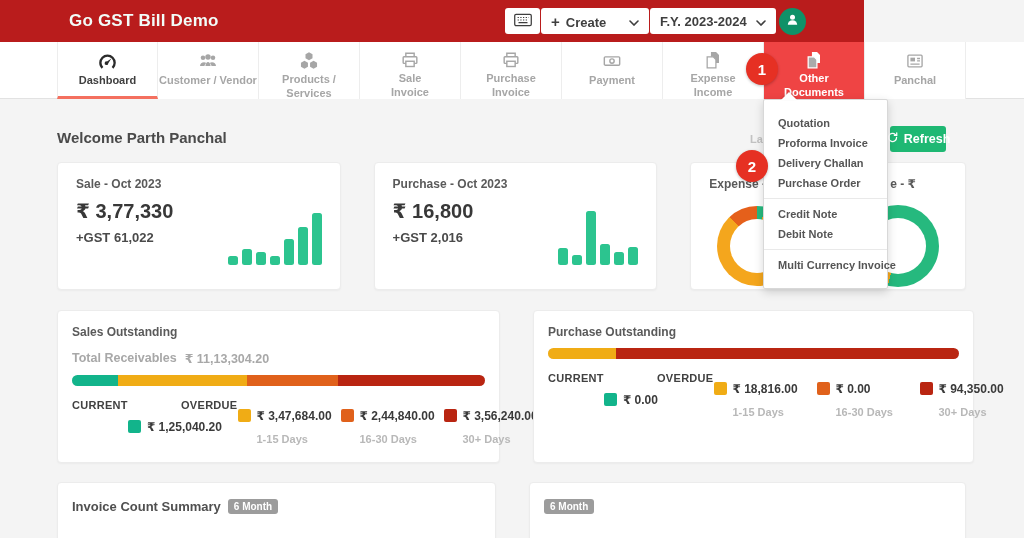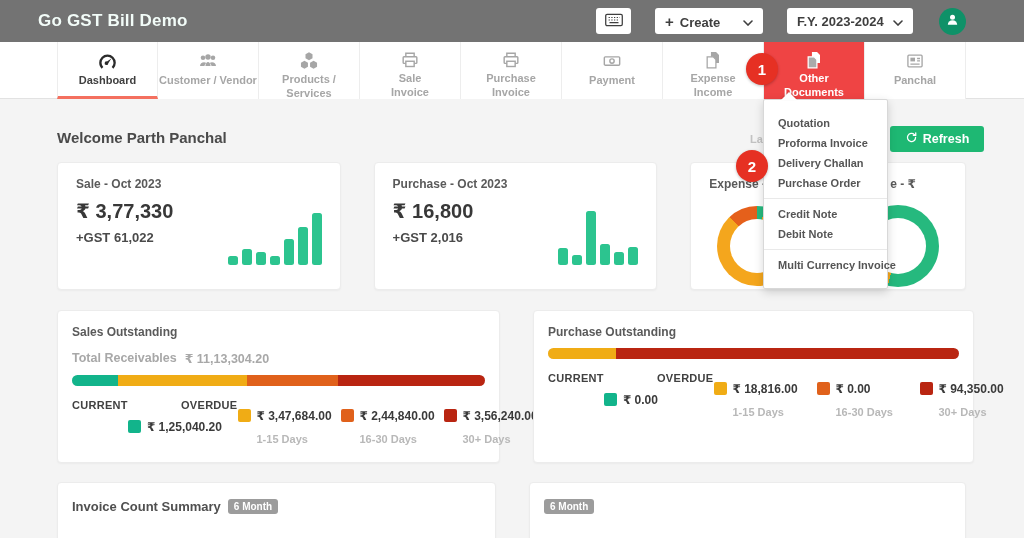--- a/index.html
+++ b/index.html
@@ -1,24 +1,24 @@
 <!DOCTYPE html>
 <html><head>
 <meta charset="utf-8">
 <style>
   *{box-sizing:border-box;margin:0;padding:0}
   html,body{width:1024px;height:538px}
   body{position:relative;overflow:hidden;background:#f4f4f4;
        font-family:"Liberation Sans","DejaVu Sans",sans-serif;color:#444}
 
   
-  .header{position:absolute;left:0;top:0;width:1024px;height:42px;background:#737373;
-          display:flex;align-items:center;padding:0 58px 0 38px}
+  .header{position:absolute;left:0;top:0;width:864px;height:42px;background:#b91c1c;
+          display:flex;align-items:center;padding:0 58px 0 69px}
   .app-title{font-size:17px;font-weight:700;color:#f2fcf8;letter-spacing:.2px}
-  .header-right{margin-left:auto;display:flex;align-items:center;gap:24px}
+  .header-right{margin-left:auto;display:flex;align-items:center;gap:1px}
   .kb-btn{width:35px;height:26px;background:#fff;border:none;border-radius:3px;
           display:flex;align-items:center;justify-content:center;color:#3e3e3e;cursor:pointer}
   .hdr-select{height:26px;background:#fff;border:none;border-radius:3px;display:flex;align-items:center;
               justify-content:space-between;padding:0 10px;font-size:13px;font-weight:700;color:#3f3f3f;cursor:pointer}
   .create-btn{width:108px}
   .fy-select{width:126px;font-weight:600}
   .plus{font-size:15px;font-weight:700;margin-right:6px}
   .avatar{width:27px;height:27px;border-radius:50%;background:#0f9168;display:flex;
           align-items:center;justify-content:center;cursor:pointer;margin-left:2px}
 
@@ -31,21 +31,21 @@
   .tab .t-icon{height:22px;display:flex;align-items:center;justify-content:center}
   .tab-label{font-size:11px;font-weight:600;margin-top:2px;text-align:center;line-height:1.25;white-space:pre-line}
   .tab--active{color:#3f3f3f;border-bottom:3px solid #f4705f}
   .tab--active .t-icon{color:#2b2b2b}
   .tab--open{background:#ef4444;color:#fff;--icon-bg:#ababab}
   .tab--open .t-icon{color:#fff}
 
   
   .welcome{position:absolute;left:57px;top:129px;font-size:15px;font-weight:700;color:#4a4a4a}
   .last-frag{position:absolute;left:750px;top:133px;font-size:11px;font-weight:600;color:#c2c2c2;z-index:5}
-  .refresh-btn{position:absolute;left:890px;top:126px;width:94px;height:26px;background:#1eb873;border:none;
+  .refresh-btn{position:absolute;left:890px;top:126px;width:56px;height:26px;background:#1eb873;border:none;
                border-radius:3px;color:#fff;font-size:12.5px;font-weight:700;display:flex;align-items:center;
                justify-content:center;gap:5px;cursor:pointer;z-index:5;font-family:inherit}
 
   
   .row{position:absolute;left:57px;width:909px;display:flex;gap:33px}
   .row1{top:162px}.row2{top:310px}.row3{top:482px}
   .card{background:#fff;border:1px solid #ececec;border-radius:4px;box-shadow:0 1px 2px rgba(0,0,0,.04);position:relative}
   .stat-card{width:289px;height:128px;padding:14px 18px}
   .stat-card.wide3{width:281px}
   .card-title{font-size:12px;font-weight:700;color:#5a5a5a}

